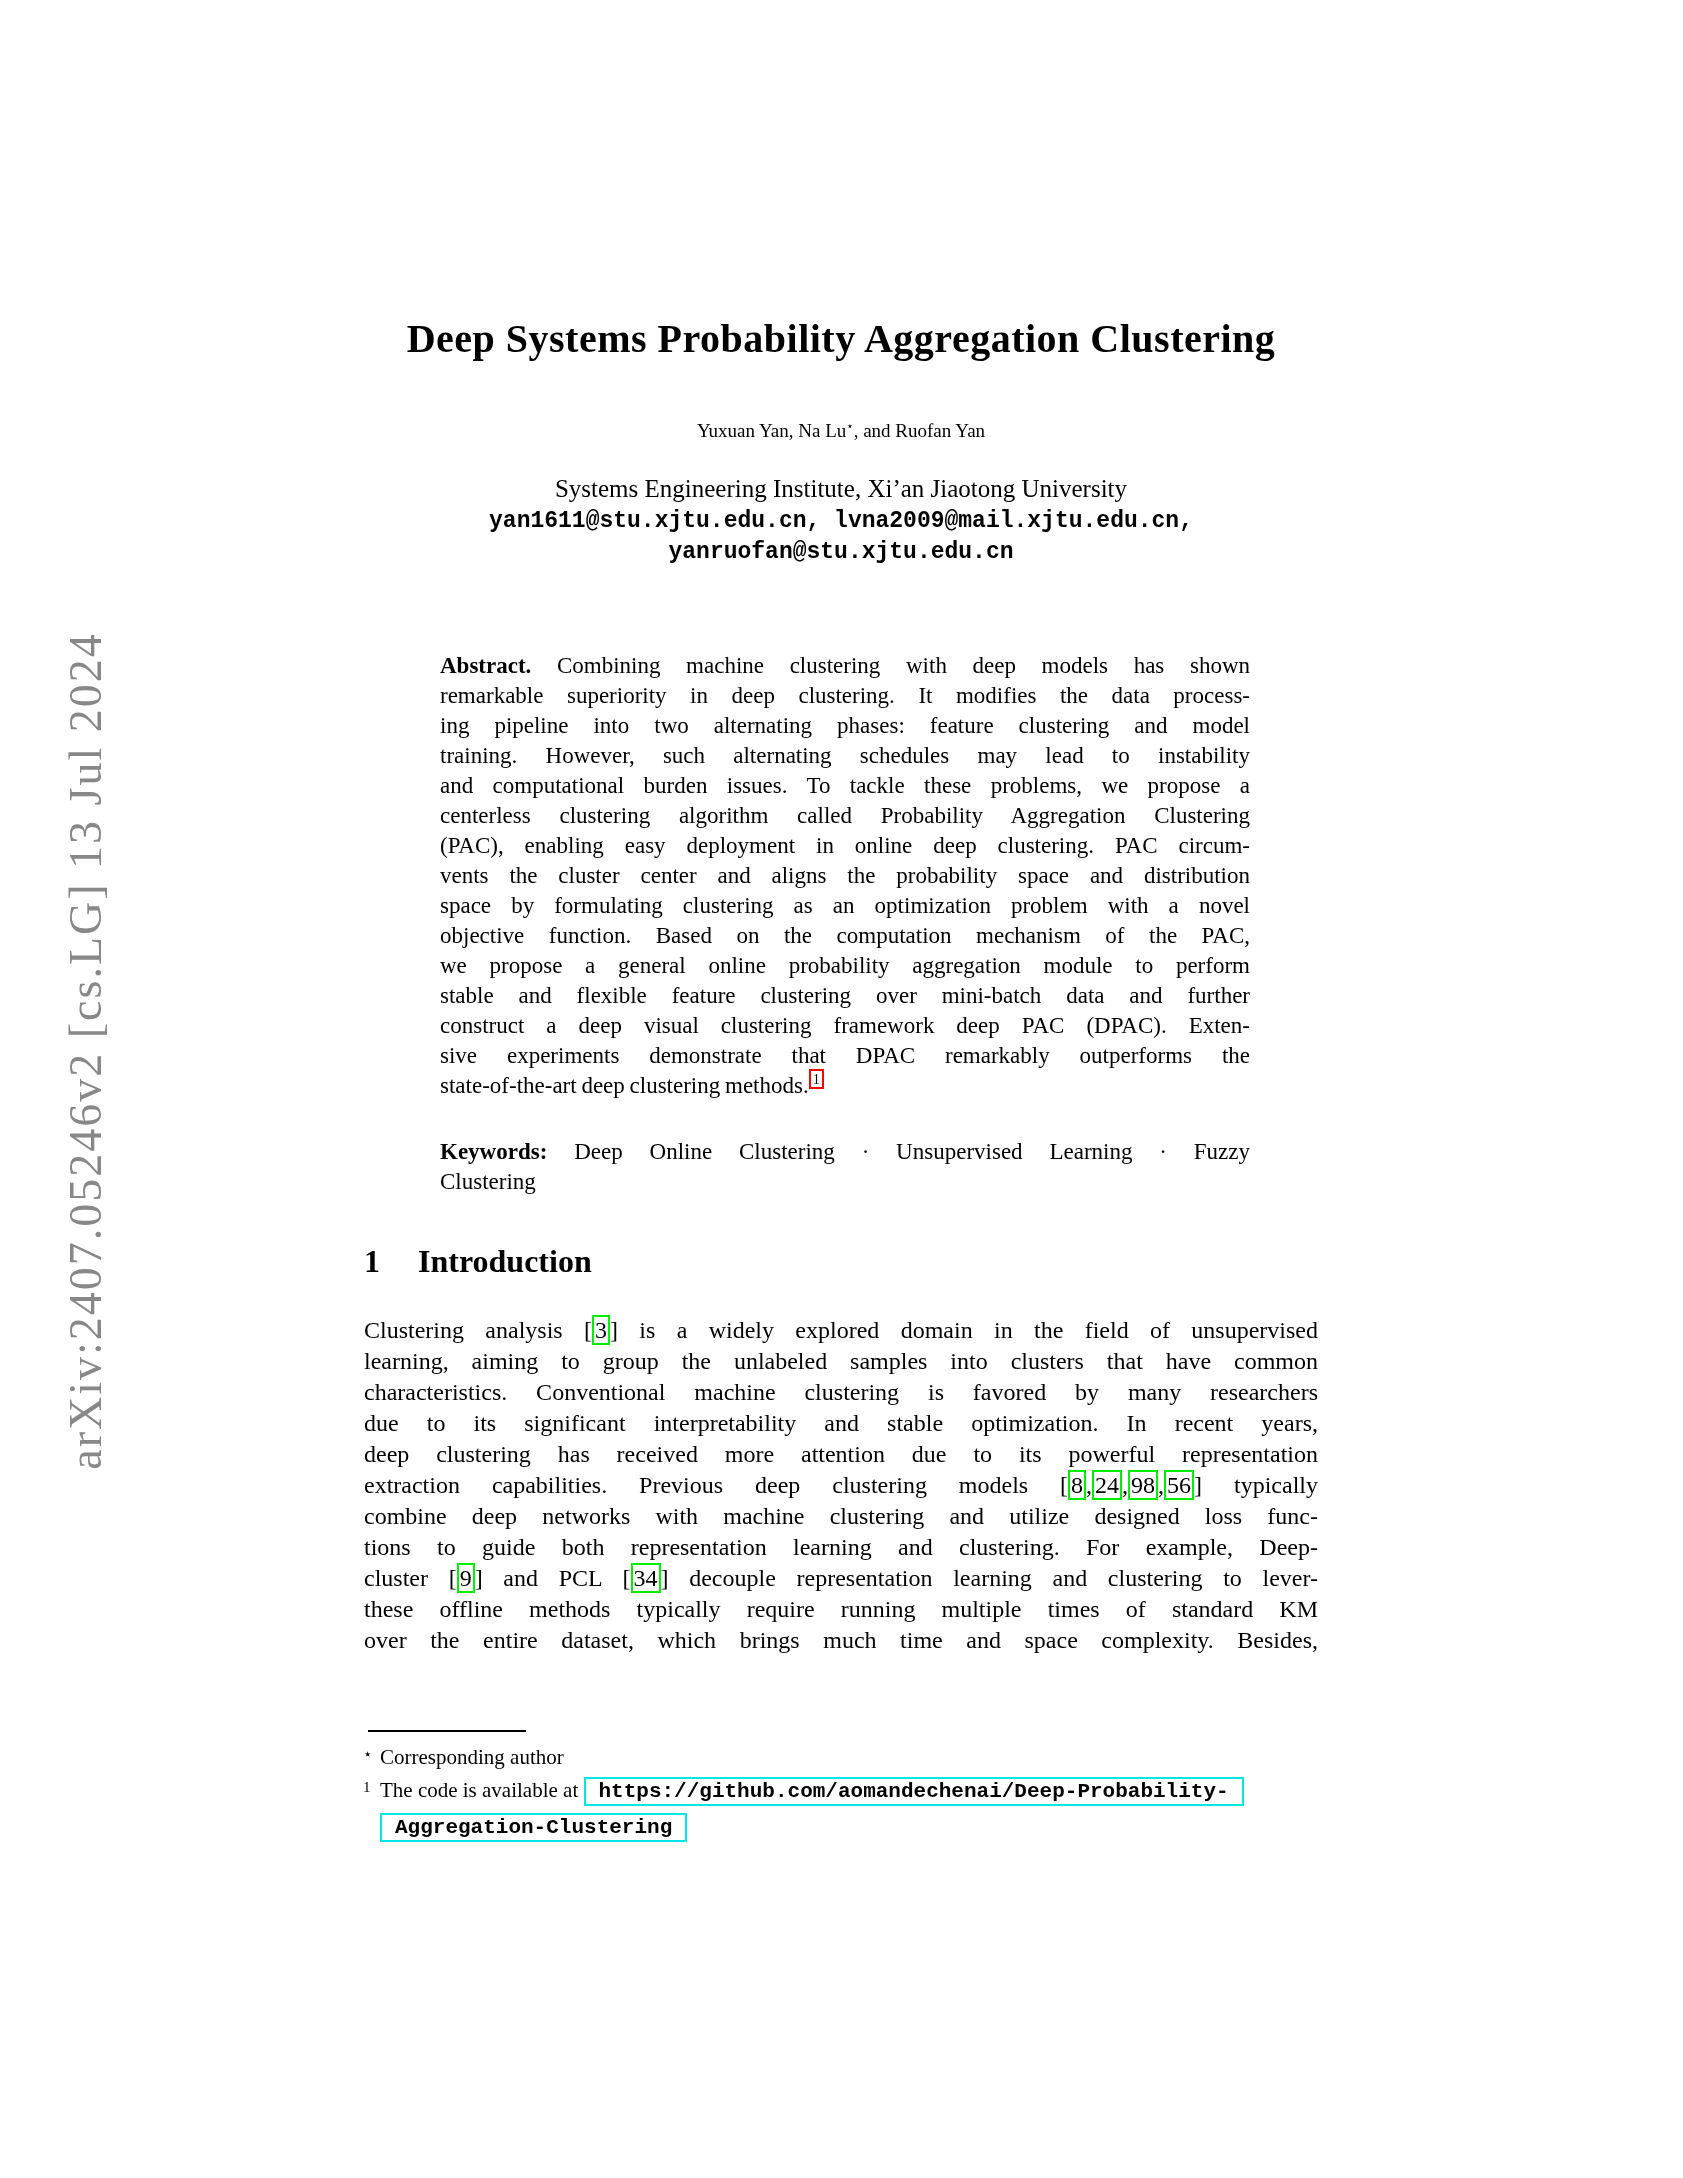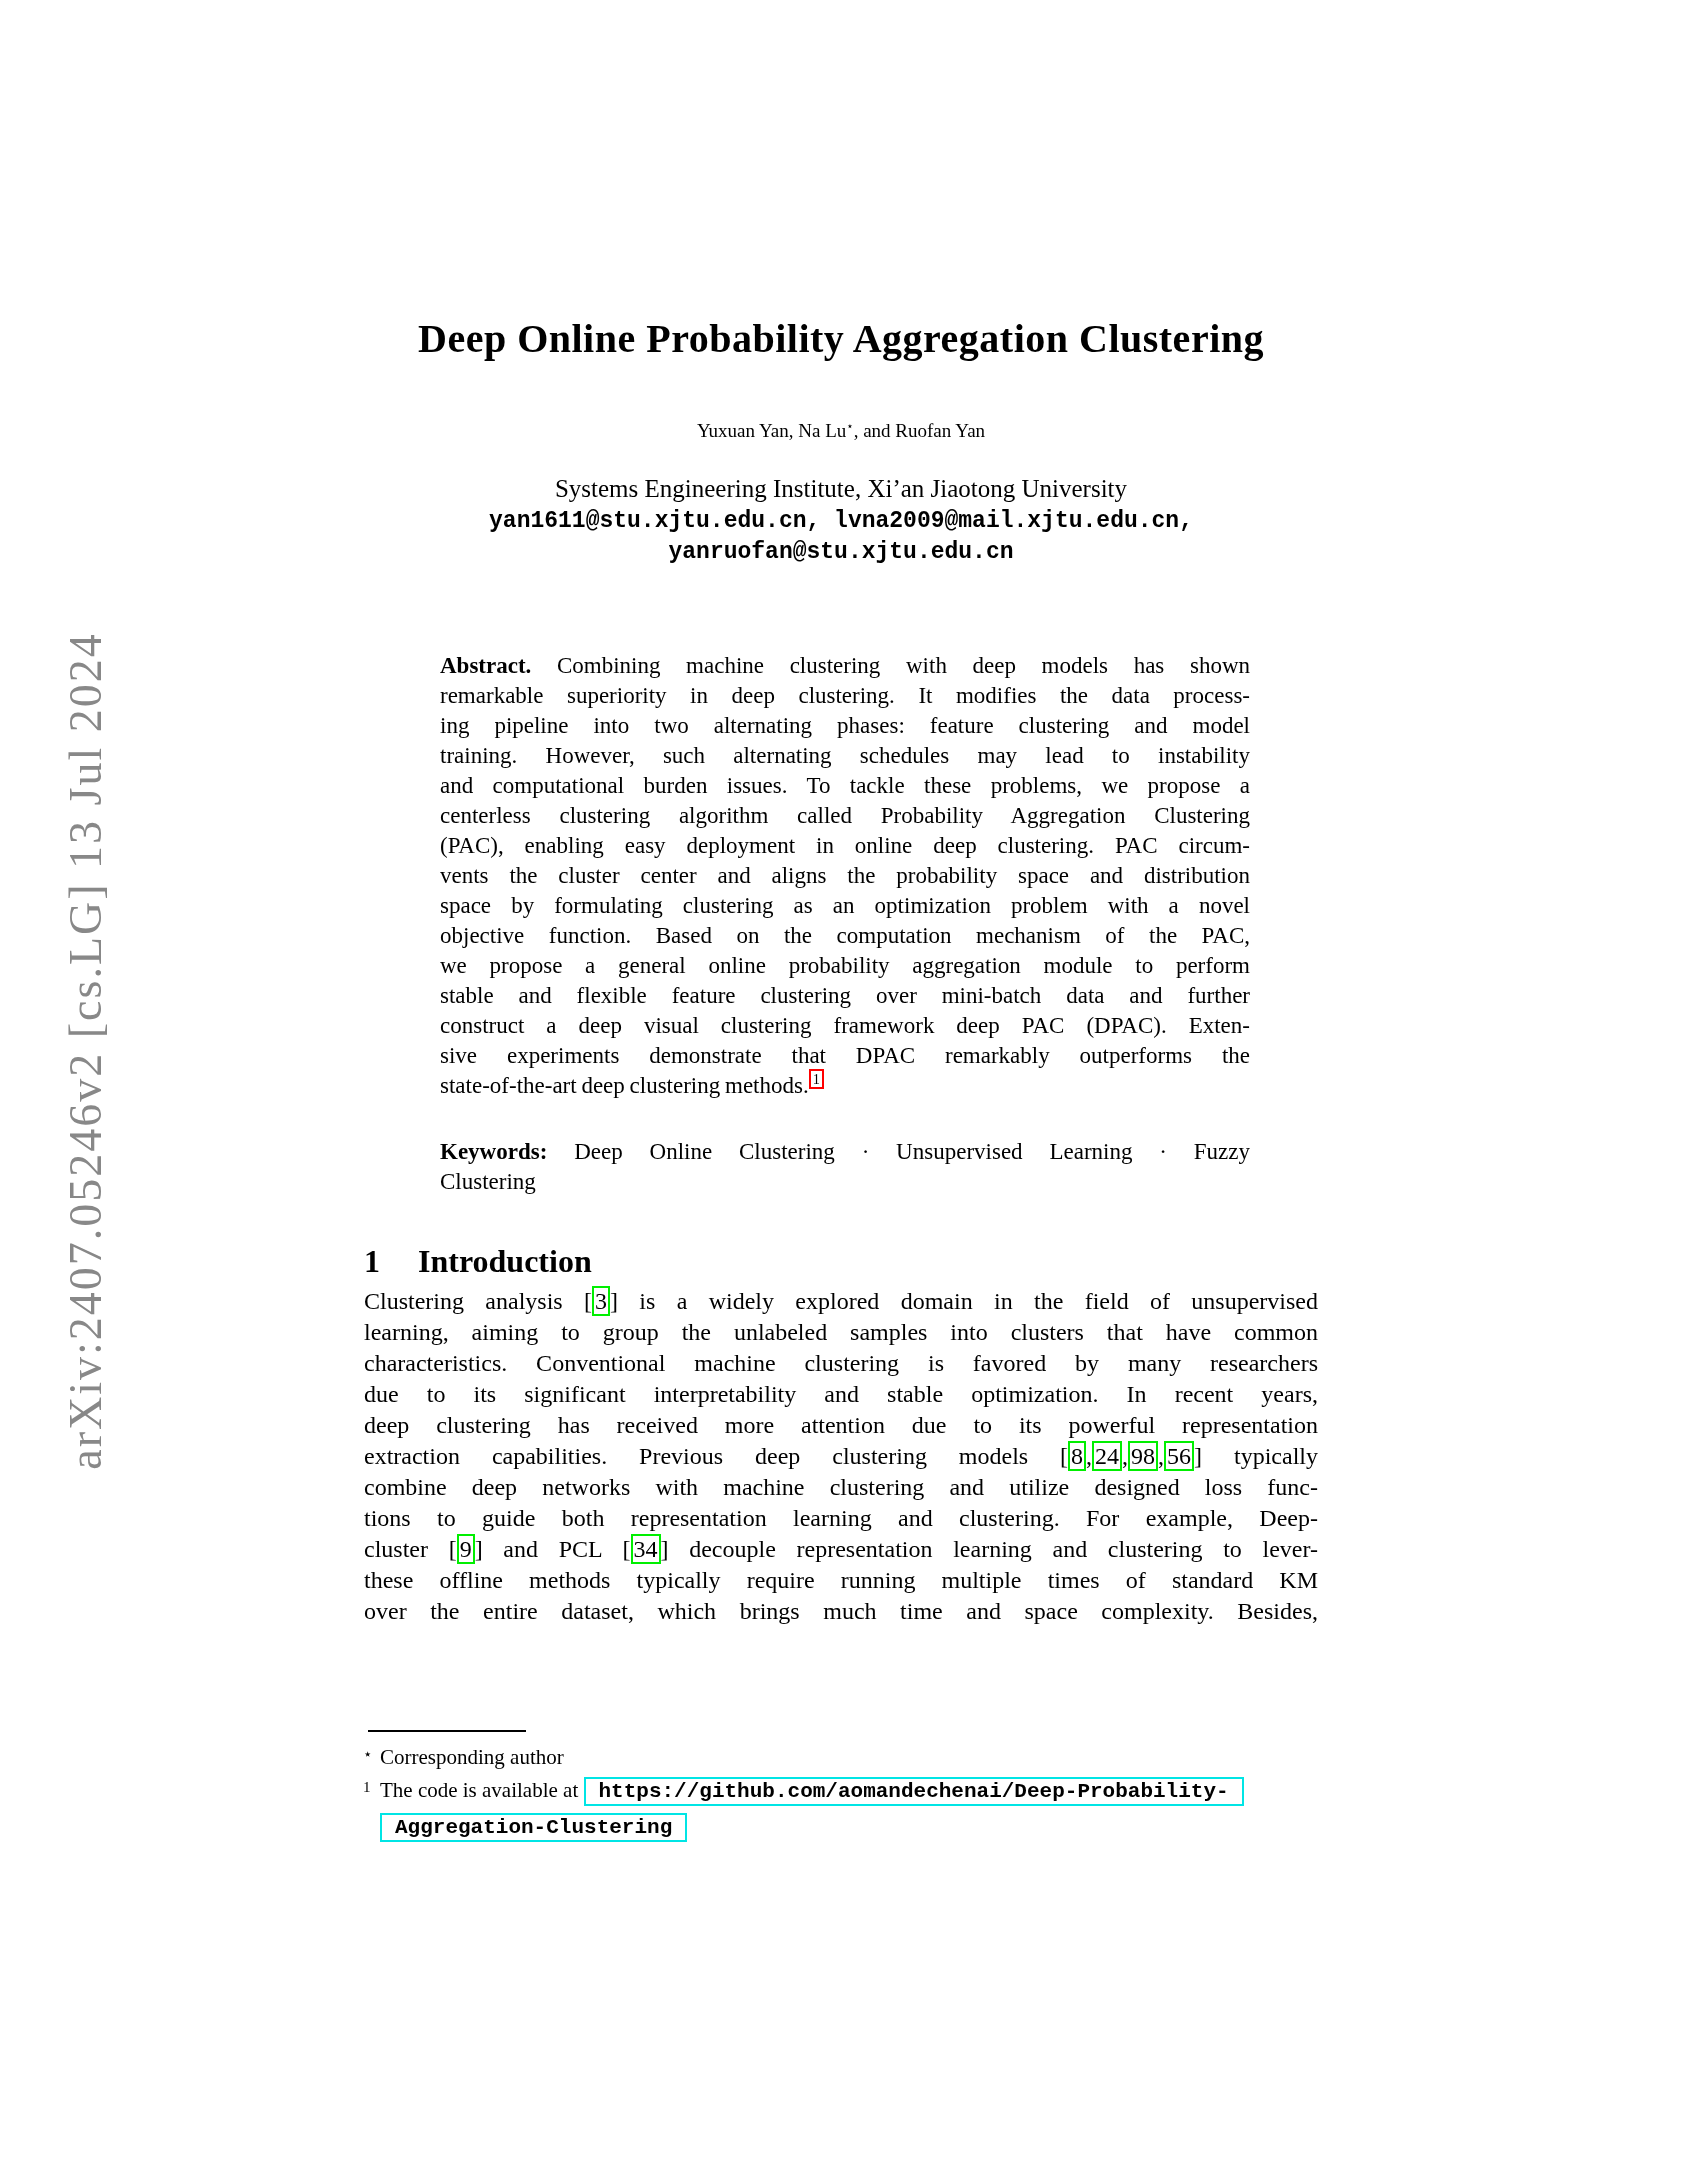--- a/index.html
+++ b/index.html
@@ -30,21 +30,21 @@
     position:absolute;top:651px;left:76px;width:810px;
     font-size:23px;line-height:30px;word-spacing:-1px;
   }
   .keywords{
     position:absolute;top:1137px;left:76px;width:810px;
     font-size:23px;line-height:30px;word-spacing:-1px;
   }
   .section-heading{position:absolute;top:1243px;left:0;font-size:32px;font-weight:bold;}
   .sec-num{margin-right:38px;}
   .body-par{
-    position:absolute;top:1286px;left:0;width:954px;
+    position:absolute;top:1315px;left:0;width:954px;
     font-size:24px;line-height:31px;word-spacing:-0.5px;
   }
   .line{text-align:justify;text-align-last:justify;}
   .line-last{text-align-last:left;}
   .seg-b{font-weight:bold;}
   .seg-sup{vertical-align:super;font-size:0.62em;line-height:0;}
   .box-cite{border:2px solid var(--cite,#00ef00);padding:0 1px;}
   .box-link{border:2px solid var(--link,#ff0000);padding:0 2px;}
   .box-url{border:2px solid var(--url,#00e5e5);padding:1px 13px;}
   .fn-rule{position:absolute;top:1730px;left:4px;width:158px;border-top:2px solid #000;}
@@ -59,21 +59,21 @@
 </style>
 </head>
 <body>
 
 <div class="page" style="--cite: #00ef00; --link: #ff0000; --url: #00e5e5; --wm: #888888;">
 
   <div class="watermark">arXiv:2407.05246v2  [cs.LG]  13 Jul 2024</div>
 
   <div class="content">
 
-    <h1 class="title">Deep Online Probability Aggregation Clustering</h1>
+    <h1 class="title">Deep Systems Probability Aggregation Clustering</h1>
 
     <div class="authors"><span>Yuxuan Yan, Na Lu</span><span class="seg-sup">⋆</span><span>, and Ruofan Yan</span></div>
 
     <div class="affiliation">Systems Engineering Institute, Xi’an Jiaotong University</div>
 
     <div class="email-line email-1">yan1611@stu.xjtu.edu.cn, lvna2009@mail.xjtu.edu.cn,</div>
     <div class="email-line email-2">yanruofan@stu.xjtu.edu.cn</div>
 
     <div class="abstract">
         <div class="line"><span class="seg-b">Abstract.</span><span> Combining machine clustering with deep models has shown</span></div>

